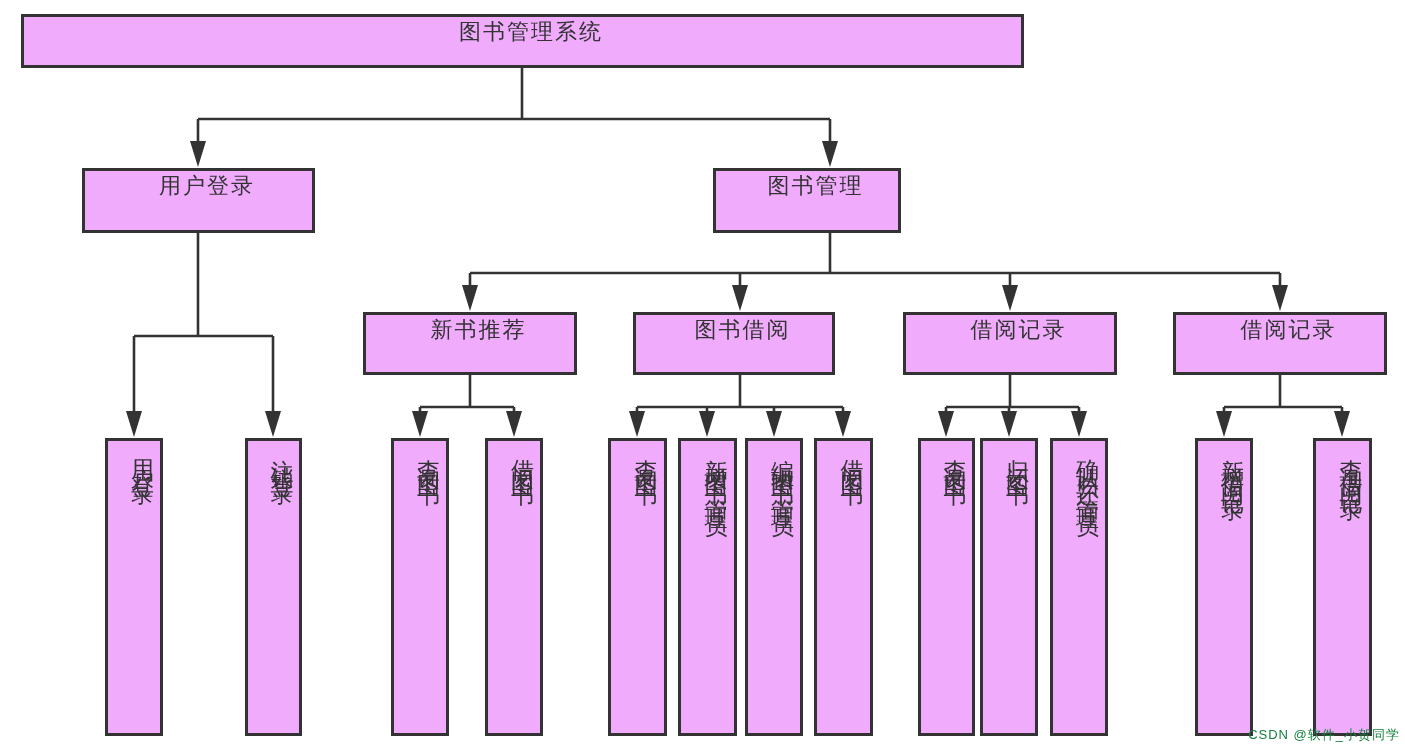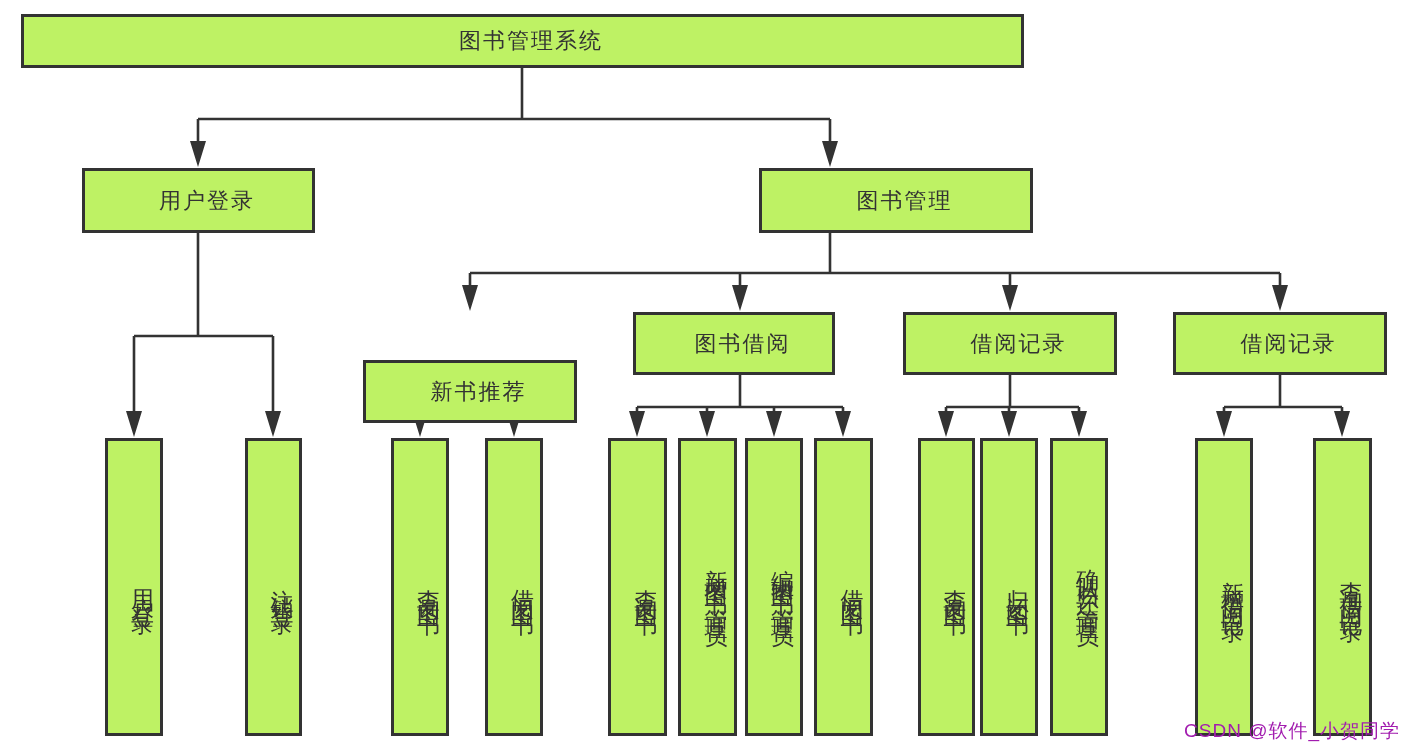--- a/index.html
+++ b/index.html
@@ -18,23 +18,22 @@
   svg.connectors {
     position: absolute;
     left: 0;
     top: 0;
     z-index: 1;
   }
   .node {
     position: absolute;
     box-sizing: border-box;
     border: 3px solid #333333;
-    background: #bef264;
+    background: #f0abfc;
     display: flex;
-    align-items: center;
     justify-content: center;
     z-index: 2;
     color: #333333;
     padding-left: 17px;
   }
   .node.h span {
     font-size: 22px;
     letter-spacing: 2px;
     white-space: nowrap;
   }
@@ -42,22 +41,22 @@
     writing-mode: vertical-rl;
     text-orientation: mixed;
     font-size: 23px;
     letter-spacing: 8px;
     line-height: 1;
   }
   .watermark {
     position: absolute;
     right: 5px;
     bottom: 3px;
-    font-size: 19px;
-    color: #a21caf;
+    font-size: 13px;
+    color: #15803d;
     z-index: 5;
     white-space: nowrap;
     letter-spacing: 1px;
   }
 </style>
 </head>
 <body>
 
 <div class="canvas">
 
@@ -105,25 +104,25 @@
              M1334 411 L1350 411 L1342 437 Z" fill="#333333" stroke="none"></path>
   </svg>
 
   <div class="node h" style="left:21px;top:14px;width:1003px;height:54px;">
     <span>图书管理系统</span>
   </div>
 
   <div class="node h" style="left:82px;top:168px;width:233px;height:65px;">
     <span>用户登录</span>
   </div>
-  <div class="node h" style="left:713px;top:168px;width:274px;height:65px;margin-left:46px;">
+  <div class="node h" style="left:713px;top:168px;width:188px;height:65px;">
     <span>图书管理</span>
   </div>
 
-  <div class="node h" style="left:363px;top:312px;width:214px;height:63px;margin-top:48px;">
+  <div class="node h" style="left:363px;top:312px;width:214px;height:63px;">
     <span>新书推荐</span>
   </div>
   <div class="node h" style="left:633px;top:312px;width:202px;height:63px;">
     <span>图书借阅</span>
   </div>
   <div class="node h" style="left:903px;top:312px;width:214px;height:63px;">
     <span>借阅记录</span>
   </div>
   <div class="node h" style="left:1173px;top:312px;width:214px;height:63px;">
     <span>借阅记录</span>

